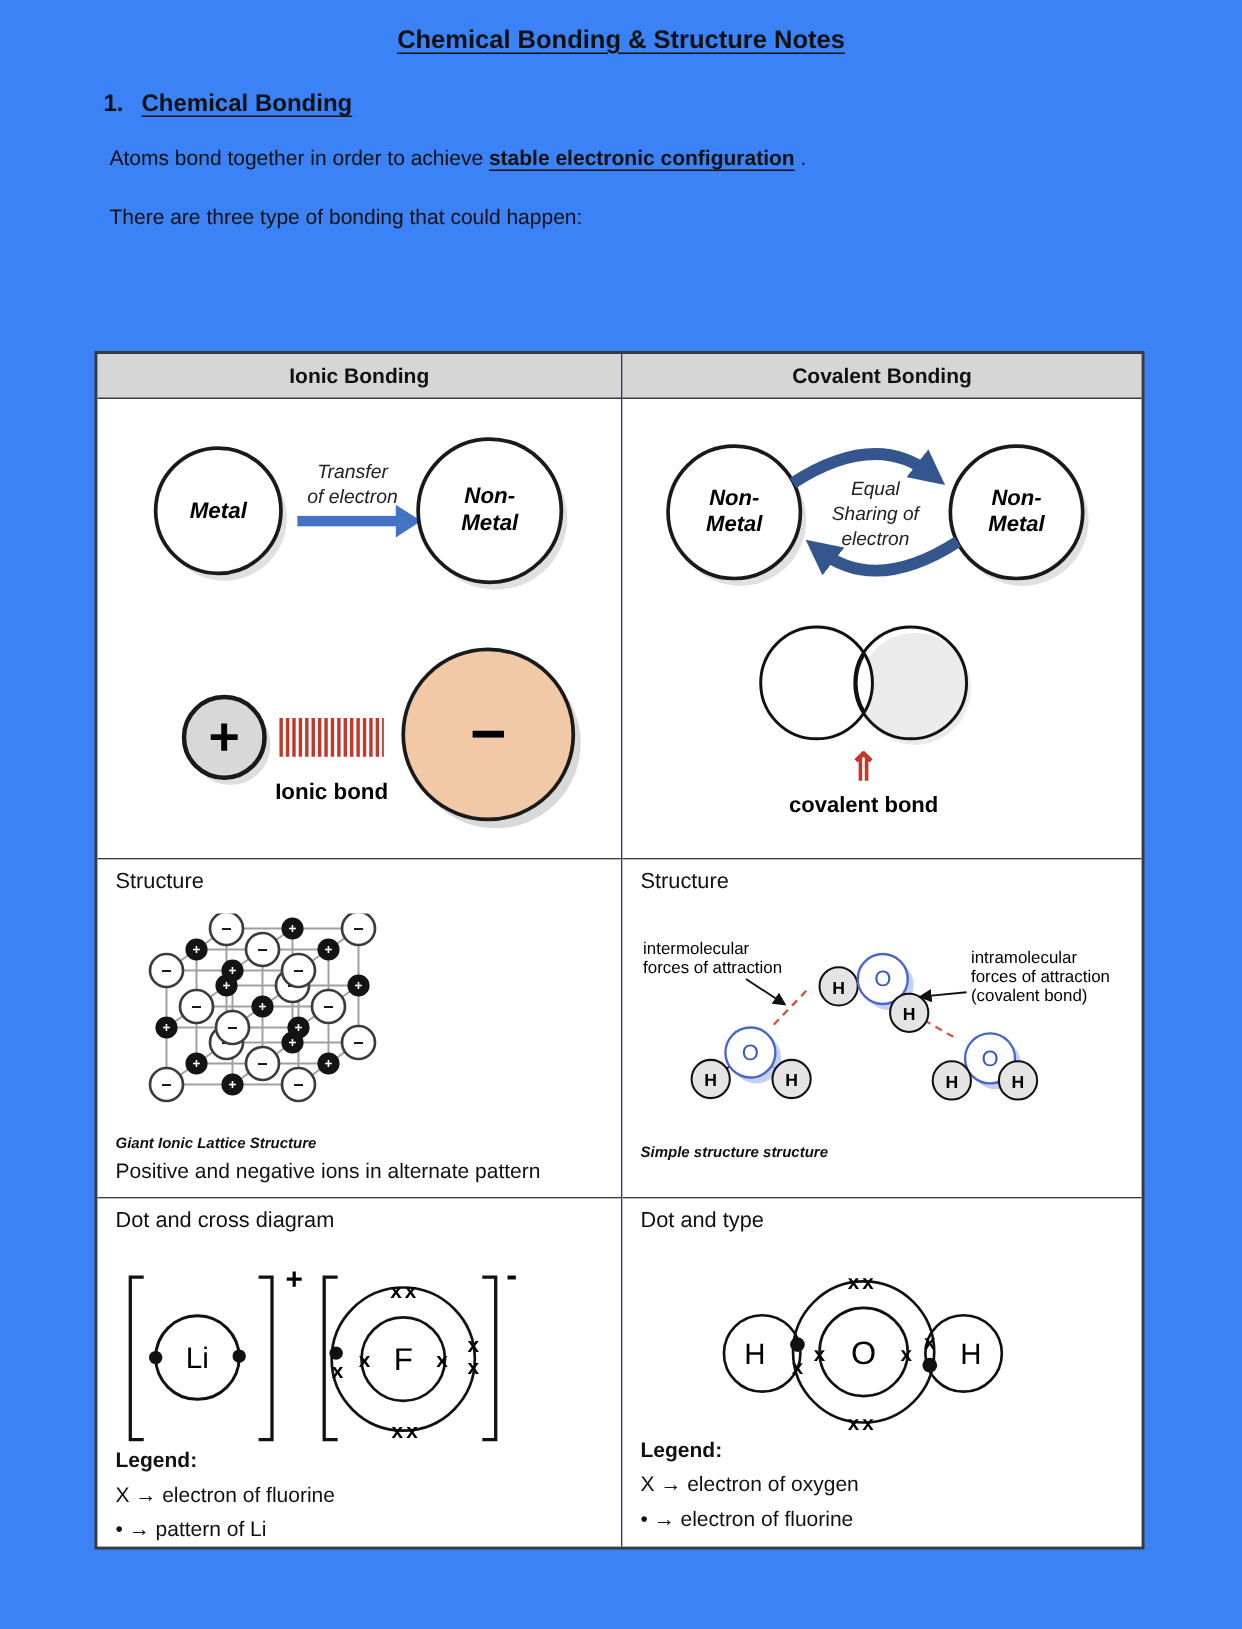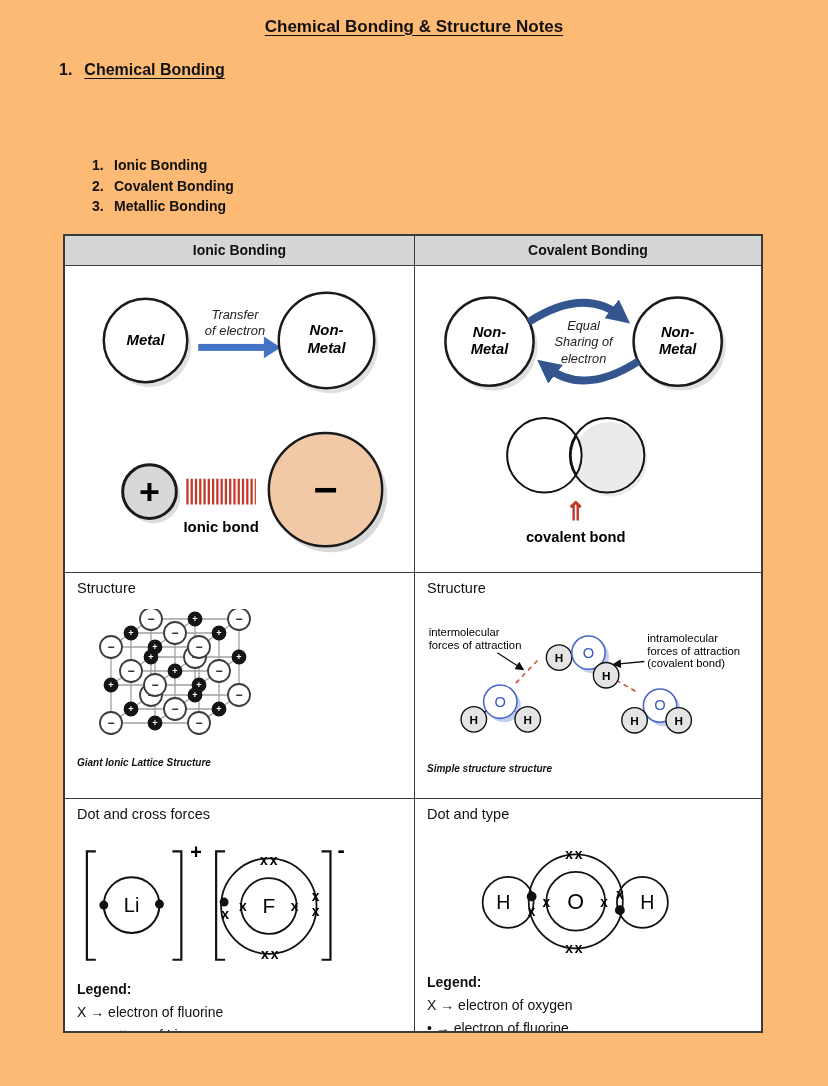--- a/index.html
+++ b/index.html
@@ -1,23 +1,23 @@
 <!DOCTYPE html>
 <html><head>
 <meta charset="utf-8">
 <style>
   * { margin:0; padding:0; box-sizing:border-box; }
   html,body { background:#fff; }
   body { font-family:"Liberation Sans", sans-serif; color:#111; }
-  .page { position:relative; width:828px; height:1086px; background:#fdba74; overflow:hidden; }
+  .page { position:relative; width:828px; height:1086px; background:#3b82f6; overflow:hidden; }
 
   .doc-title { position:absolute; top:17px; left:0; width:100%; text-align:center;
                font-size:17px; font-weight:bold; }
   .doc-title u { text-underline-offset:3px; }
-  .section-head { position:absolute; top:61px; left:59px; font-size:16px; font-weight:bold; }
+  .section-head { position:absolute; top:61px; left:69px; font-size:16px; font-weight:bold; }
   .section-head .sec-num { margin-right:12px; }
   .section-head u { text-underline-offset:3px; }
   .intro { position:absolute; top:97px; left:73px; font-size:14px; }
   .intro u { text-underline-offset:3px; }
   .list-intro { position:absolute; top:136px; left:73px; font-size:14px; }
   .bond-list { position:absolute; top:155px; left:92px; font-size:14px; font-weight:bold; }
   .bond-item { line-height:20.5px; }
   .bond-item .bnum { display:inline-block; width:22px; }
 
   .btable { position:absolute; left:63px; top:234px; width:700px; height:799px;
@@ -26,46 +26,43 @@
   .th { background:#d6d6d6; font-weight:bold; font-size:14px; text-align:center;
         line-height:28px; border-bottom:1.5px solid #3a3a3a; }
   .th.c1, .cell.c1 { border-right:1.5px solid #3a3a3a; }
   .cell { position:relative; overflow:hidden; background:#fff; }
   .cell.rowmid { border-bottom:1.5px solid #3a3a3a; }
 
   .cell-heading { position:absolute; left:12px; top:7px; font-size:14.5px; z-index:2; }
   .cap-block { position:absolute; left:12px; z-index:2; }
   .cap-main { font-weight:bold; font-style:italic; font-size:10px; }
   .cap-sub { font-size:14px; margin-top:4px; }
-  .legend-block { position:absolute; left:12px; z-index:2; font-size:14px;margin-top:16px; }
+  .legend-block { position:absolute; left:12px; z-index:2; font-size:14px; }
   .legend-title { font-weight:bold; }
   .legend-line { margin-top:7px; }
 
   svg { position:absolute; left:0; top:0; display:block; }
   svg text { font-family:"Liberation Sans", sans-serif; }
   .lattice-svg { left:30px; top:36px; }
 </style>
 </head>
 <body>
 
 <div class="page">
 
   <div class="doc-title"><u>Chemical Bonding &amp; Structure Notes</u></div>
 
   <div class="section-head">
     <span class="sec-num">1.</span><u>Chemical Bonding</u>
   </div>
 
-
-
-  <div class="bond-list">
-    <div class="bond-item"><span class="bnum">1.</span><span>Ionic Bonding</span></div>
-    <div class="bond-item"><span class="bnum">2.</span><span>Covalent Bonding</span></div>
-    <div class="bond-item"><span class="bnum">3.</span><span>Metallic Bonding</span></div>
-  </div>
+  <p class="intro"><span>Atoms bond together in order to achieve </span><b><u>stable electronic configuration</u></b><span> .</span></p>
+
+  <p class="list-intro">There are three type of bonding that could happen:</p>
+
 
   <div class="btable">
     <div class="th c1">Ionic Bonding</div>
     <div class="th">Covalent Bonding</div>
 
     <div class="cell c1 rowmid">
       <svg width="348" height="307" viewBox="0 0 350 307">
 
         <circle cx="85" cy="79" r="42" fill="#c6c6c6" opacity="0.55"></circle>
         <circle cx="81" cy="74" r="42" fill="#fff" stroke="#1a1a1a" stroke-width="2.5"></circle>
@@ -229,20 +226,21 @@
             <circle cx="16" cy="38" r="11" fill="#fff" stroke="#3c3c3c" stroke-width="1.8"></circle>
             <text x="16" y="42" text-anchor="middle" font-size="12" font-weight="bold" fill="#141414">−</text>
             <circle cx="60" cy="38" r="6.5" fill="#141414" stroke="#141414" stroke-width="1.8"></circle>
             <text x="60" y="41" text-anchor="middle" font-size="9" font-weight="bold" fill="#fff">+</text>
             <circle cx="104" cy="38" r="11" fill="#fff" stroke="#3c3c3c" stroke-width="1.8"></circle>
             <text x="104" y="42" text-anchor="middle" font-size="12" font-weight="bold" fill="#141414">−</text>
           </g>
       </svg>
       <div class="cap-block" style="top:184px;">
         <div class="cap-main">Giant Ionic Lattice Structure</div>
+        <div class="cap-sub">Positive and negative ions in alternate pattern</div>
       </div>
     </div>
 
     <div class="cell rowmid">
       <div class="cell-heading">Structure</div>
       <svg width="346" height="226" viewBox="0 0 353 226">
         <defs>
           <marker id="mblk" viewBox="0 0 10 10" refX="8" refY="5" markerWidth="7" markerHeight="7" orient="auto">
             <path d="M0 0 L10 5 L0 10 z" fill="#111"></path>
           </marker>
@@ -288,21 +286,21 @@
         <text x="237" y="81" font-size="11.5">forces of attraction</text>
         <text x="237" y="94" font-size="11.5">(covalent bond)</text>
         <line x1="234" y1="88" x2="203" y2="91" stroke="#111" stroke-width="1.3" marker-end="url(#mblk)"></line>
       </svg>
       <div class="cap-block" style="top:190px;">
         <div class="cap-main">Simple structure structure</div>
       </div>
     </div>
 
     <div class="cell c1">
-      <div class="cell-heading">Dot and cross forces</div>
+      <div class="cell-heading">Dot and cross diagram</div>
       <svg width="348" height="236" viewBox="0 0 350 236">
 
         <path d="M 31 52 L 22 52 L 22 161 L 31 161" fill="none" stroke="#111" stroke-width="2.2"></path>
         <path d="M 108 52 L 117 52 L 117 161 L 108 161" fill="none" stroke="#111" stroke-width="2.2"></path>
         <text x="126" y="60" font-size="20" font-weight="bold">+</text>
         <circle cx="67" cy="106" r="28" fill="none" stroke="#111" stroke-width="2"></circle>
         <text x="67" y="113" text-anchor="middle" font-size="20">Li</text>
         <circle cx="39" cy="106" r="4.5" fill="#111"></circle>
         <circle cx="95" cy="105" r="4.5" fill="#111"></circle>
 

